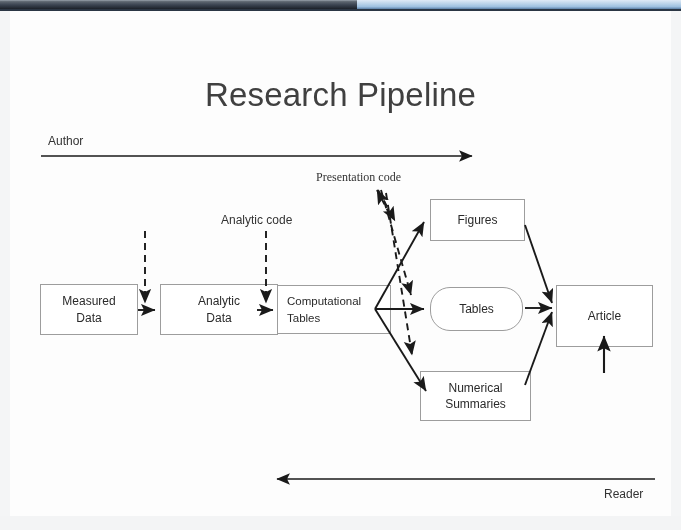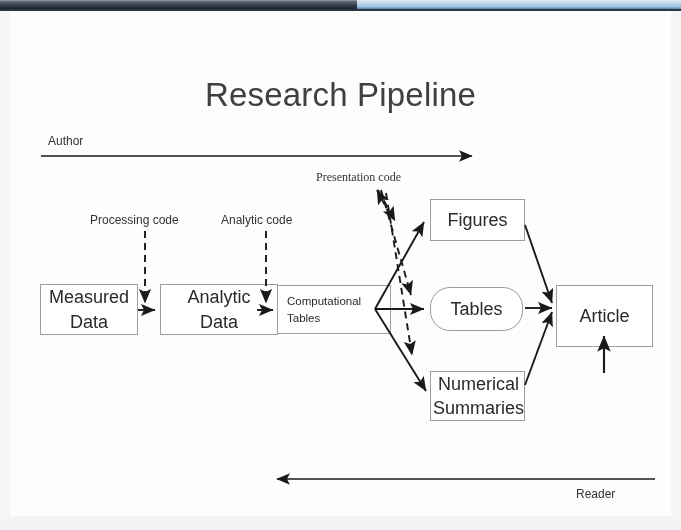--- a/index.html
+++ b/index.html
@@ -82,54 +82,54 @@
   }
 
   
   .label {
     position: absolute;
     font-size: 12px;
     color: #333333;
     white-space: nowrap;
   }
   #author-label   { left: 48px;  top: 134px; }
-  #reader-label   { left: 576px; top: 487px; }
+  #reader-label   { left: 604px; top: 487px; }
   #processing-label { left: 90px;  top: 213px; }
   #analytic-label   { left: 221px; top: 213px; }
   #presentation-label { left: 316px; top: 170px; font-family: Liberation Serif, serif; }
 
   
   .node {
     position: absolute;
     box-sizing: border-box;
     border: 1.3px solid #9d9d9d;
     background: #ffffff;
     color: #2a2a2a;
     display: flex;
     align-items: center;
     justify-content: center;
     text-align: center;
-    font-size: 18px;
+    font-size: 12px;
     line-height: 1.35;
     font-family: "Liberation Sans", sans-serif;
   }
   .node.small {
     font-size: 11.5px;
     justify-content: flex-start;
     text-align: left;
     padding-left: 9px;
     line-height: 1.45;
   }
 
   #node-measured-data   { left: 40px;  top: 284px; width: 98px;  height: 51px; }
   #node-analytic-data   { left: 160px; top: 284px; width: 118px;  height: 51px; }
   #node-computational   { left: 277px; top: 285px; width: 114px;  height: 49px; }
   #node-figures         { left: 430px; top: 199px; width: 95px;  height: 42px; }
   #node-tables          { left: 430px; top: 287px; width: 93px;  height: 44px; border-radius: 20px; }
-  #node-numerical       { left: 430px; top: 371px; width: 95px;  height: 50px; justify-content: flex-end; }
+  #node-numerical       { left: 420px; top: 371px; width: 111px;  height: 50px; }
   #node-article         { left: 556px; top: 285px; width: 97px;  height: 62px; }
   #node-text            { left: 556px; top: 373px; width: 97px;  height: 50px; }
 
   
   #connectors {
     position: absolute;
     left: 0; top: 0;
     width: 681px; height: 530px;
     pointer-events: none;
   }
@@ -145,21 +145,20 @@
   <div class="canvas"></div>
   <div class="page-edge-left"></div>
   <div class="page-edge-right"></div>
   <div class="page-edge-bottom"></div>
 
   <div id="page-title">Research Pipeline</div>
 
   <span class="label" id="author-label">Author</span>
   <span class="label" id="reader-label">Reader</span>
 
-  <span class="label" id="processing-label">Processing code</span>
   <span class="label" id="analytic-label">Analytic code</span>
   <span class="label" id="presentation-label">Presentation code</span>
 
   <div class="node" id="node-measured-data">
     <span>
       <span>Measured</span><br><span>Data</span>
     </span>
   </div>
 
   <div class="node" id="node-analytic-data">

